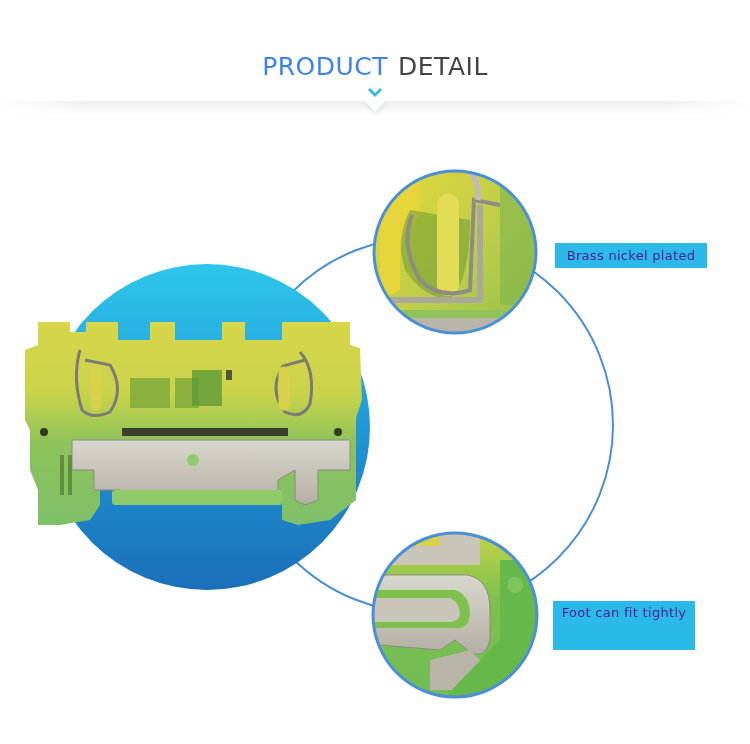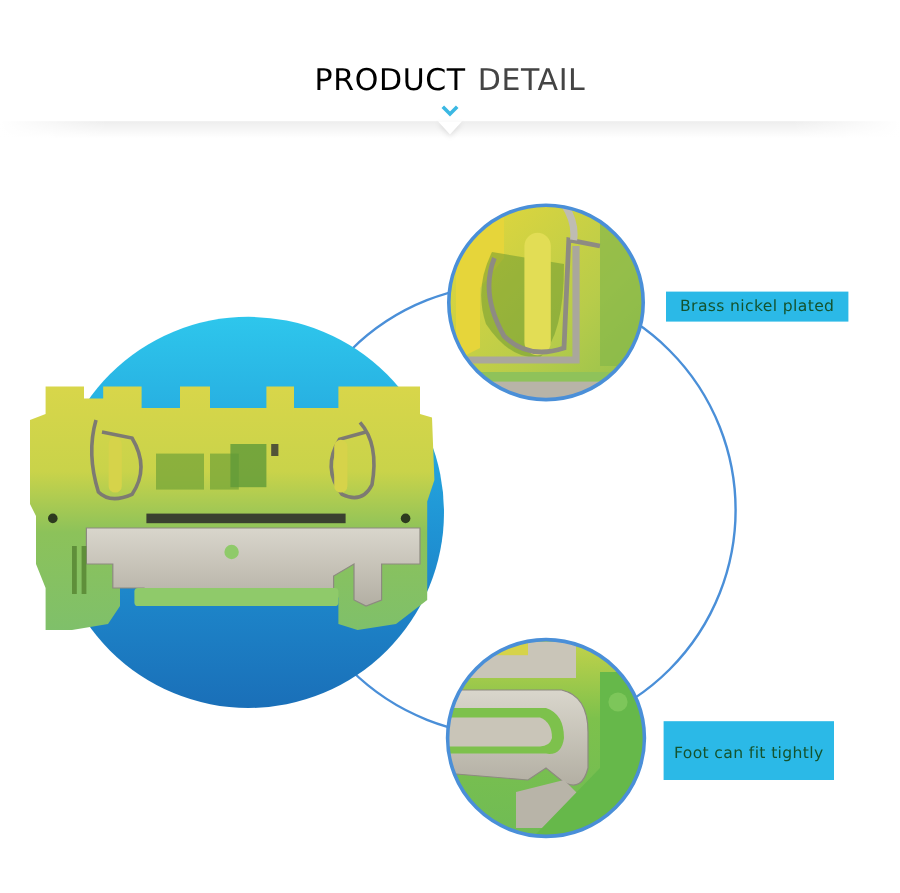--- a/index.html
+++ b/index.html
@@ -1,32 +1,32 @@
 <!DOCTYPE html>
 <html><head>
 <meta charset="utf-8">
 <style>
   html, body { margin:0; padding:0; background:#ffffff; }
   body { width:750px; height:744px; position:relative; overflow:hidden; font-family:"DejaVu Sans", sans-serif; }
   .header { position:absolute; left:0; top:0; width:750px; height:102px; }
   .title { position:absolute; top:52px; left:0; width:750px; text-align:center; font-size:25px; letter-spacing:0.5px; line-height:30px; white-space:nowrap; }
-  .title .w1 { color:#000000; }
+  .title .w1 { color:#3b82f6; }
   .title .w2 { color:#444444; margin-left:10px; }
   .shadow-band { position:absolute; left:0; top:101px; width:750px; height:14px;
      background:linear-gradient(to bottom, rgba(0,0,0,0.07), rgba(0,0,0,0)); }
   .shadow-band-fade { position:absolute; left:0; top:95px; width:750px; height:20px;
      background:linear-gradient(to right, #fff 0%, rgba(255,255,255,0) 12%, rgba(255,255,255,0) 88%, #fff 100%); }
   .notch { position:absolute; left:365px; top:101px; width:0; height:0;
      border-left:10px solid transparent; border-right:10px solid transparent; border-top:11px solid #ffffff;
      filter:drop-shadow(0 2px 2px rgba(0,0,0,0.10)); }
   .chevron { position:absolute; left:367px; top:86px; width:16px; height:12px; }
   .stage { position:absolute; left:0; top:0; width:750px; height:744px; }
-  .label { position:absolute; background:#2bb9e7; color:#14532d; font-size:13px; text-align:center; line-height:16px; letter-spacing:0.3px; }
+  .label { position:absolute; background:#2bb9e7; color:#4c1d95; font-size:13px; text-align:center; line-height:16px; letter-spacing:0.3px; }
   .label1 { left:555px; top:243px; width:152px; height:25px; line-height:25px; }
-  .label2 { left:553px; top:601px; width:142px; height:49px; padding-top:20px; box-sizing:border-box; }
+  .label2 { left:553px; top:601px; width:142px; height:49px; padding-top:4px; box-sizing:border-box; }
 </style>
 </head>
 <body>
 
 <div class="header">
   <div class="title">
     <span class="w1">PRODUCT</span><span class="w2">DETAIL</span>
   </div>
   <svg class="chevron" viewBox="0 0 16 12">
     <polyline points="2,3 8,9 14,3" fill="none" stroke="#3bb8e3" stroke-width="3"></polyline>

